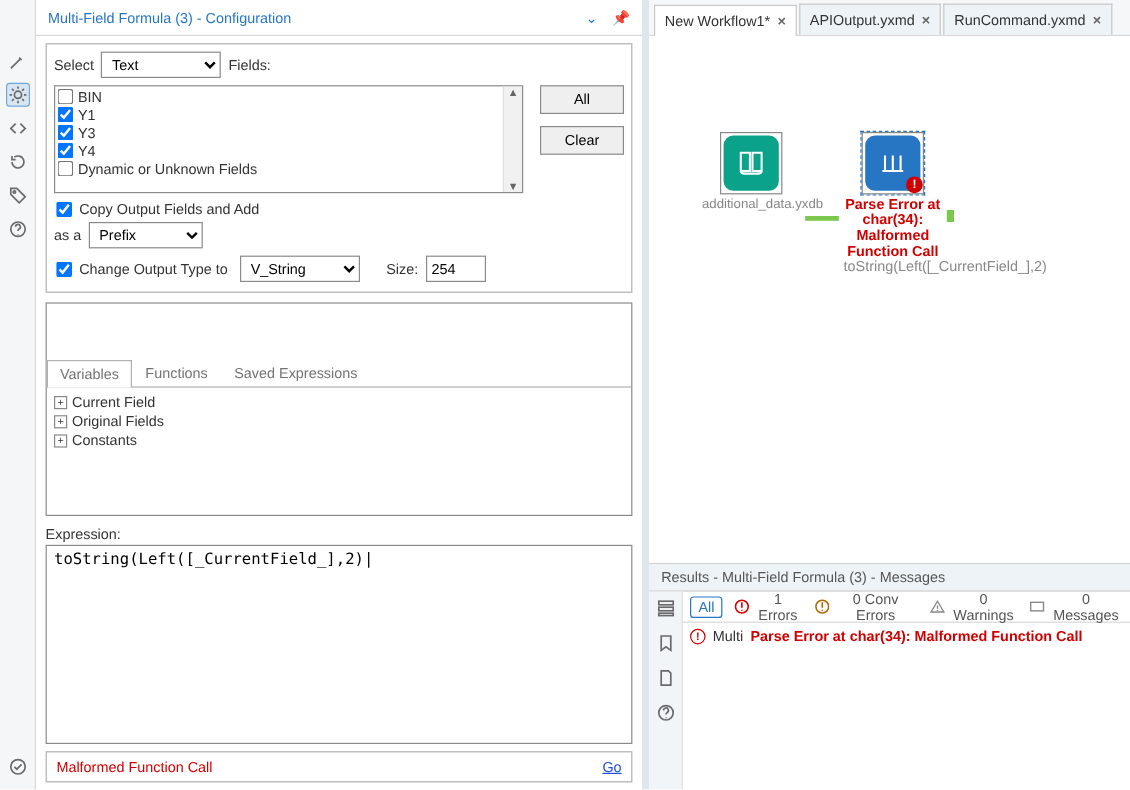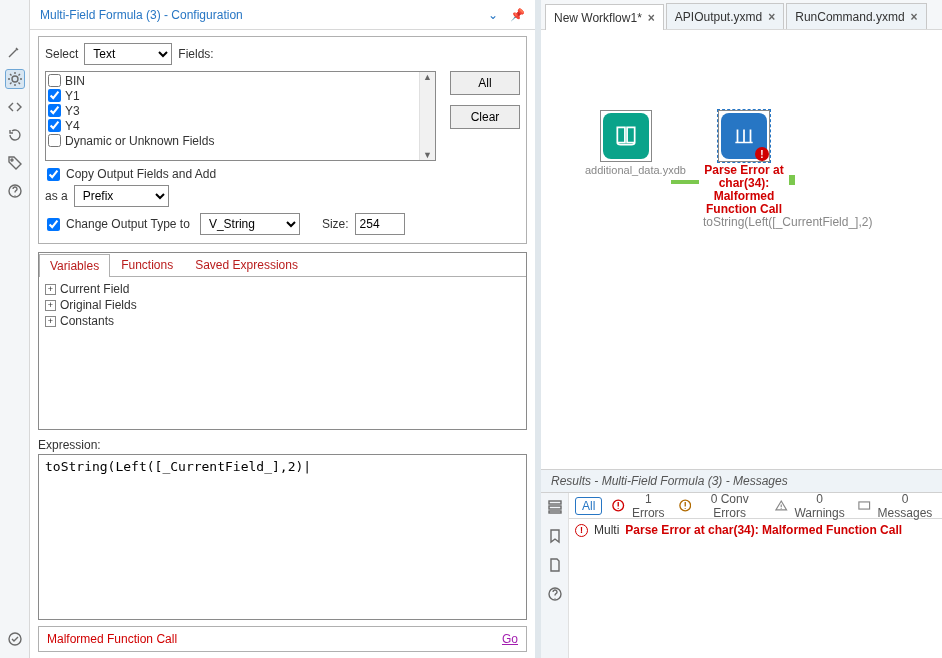--- a/index.html
+++ b/index.html
@@ -20,21 +20,21 @@
   .config-title .chev { color: #2776c4; margin-right: 12px; cursor: pointer; }
   .config-title .pin { color: #2776c4; cursor: pointer; }
   .config-body { flex: 1; padding: 6px 8px 0 8px; display: flex; flex-direction: column; position: relative; }
 
   
   .box { border: 1px solid #b0b0b0; padding: 6px 6px 4px 6px; position: relative; }
   .row { display: flex; align-items: center; gap: 6px; margin-bottom: 6px; }
   .lbl { }
   select, input[type=text] { border: 1px solid #8a8a8a; background: #fff; height: 22px; padding: 1px 4px; }
   select { padding-right: 14px; }
-  .sel-short { width: 88px; }
+  .sel-short { width: 100px; }
   .sel-med   { width: 100px; }
   .sel-prefix { width: 95px; }
   .inp-new  { width: 140px; margin-left: 18px;}
   .inp-size { width: 50px; }
 
   .fields-wrap { display: flex; gap: 14px; }
   .fields-list { flex: 1; border: 1px solid #8a8a8a; height: 90px; background: #fff; overflow: hidden; position: relative; }
   .fields-list .inner { height: 100%; overflow-y: hidden; padding: 1px 2px; }
   .fields-list label { display: flex; align-items: center; gap: 4px; height: 15px; white-space: nowrap; }
   .fields-list input[type=checkbox] { width: 13px; height: 13px; margin: 0; }
@@ -42,32 +42,32 @@
   .fields-list .sbar span { font-size:9px; color:#666; cursor:pointer;}
   .btns { display: flex; flex-direction: column; gap: 10px; }
   .btns button { width: 70px; height: 24px; border: 1px solid #8a8a8a; background: #efefef; cursor: pointer; }
 
   .chk-row { display: flex; align-items: center; gap: 6px; margin: 6px 0 4px 2px; }
   .chk-row input[type=checkbox] { width: 13px; height: 13px; margin:0; }
 
   
   .tabs-box { border: 1px solid #8a8a8a; margin-top: 8px; display:flex; flex-direction:column; height: 178px; }
   .tabs { display: flex; border-bottom: 1px solid #b0b0b0; }
-  .tab { padding: 4px 10px; border: 1px solid transparent; border-bottom: none; cursor: pointer; color:#b91c1c; }
+  .tab { padding: 4px 10px; border: 1px solid transparent; border-bottom: none; cursor: pointer; color:#737373;margin-top:46px; }
   .tab.active { background: #fff; border-color: #b0b0b0 #b0b0b0 #fff #b0b0b0; position: relative; top: 1px; }
   .tree { flex:1; padding: 4px 6px; overflow:auto; }
   .tree-item { display:flex; align-items:center; gap:4px; height:16px; }
   .tree-item .pm { width:11px; height:11px; border:1px solid #888; font-size:9px; line-height:9px; text-align:center; cursor:pointer;}
   
   .expr-lbl { margin-top: 8px; margin-bottom: 2px; }
   .expr-box { border: 1px solid #8a8a8a; flex: 1; min-height: 110px; padding: 4px 6px; font-family: Consolas, monospace; resize: none; outline: none; font-size: 13px; }
 
   .status-row { display:flex; align-items:center; height: 26px; border: 1px solid #b0b0b0; border-top: 1px solid #b0b0b0; margin-top: 6px; margin-bottom: 6px; padding: 0 8px; }
   .status-row .err { color: #d00000; flex:1; }
-  .status-row .go  { color: #a21caf; text-decoration: underline; cursor:pointer; }
+  .status-row .go  { color: #1d4ed8; text-decoration: underline; cursor:pointer; }
 
   
   .right { flex: 1; display: flex; flex-direction: column; text-align: center; }
 
   .wtabs { height: 30px; display:flex; align-items:flex-end; background:#f5f7f9; border-bottom:1px solid #d8d8d8; padding-left:4px; }
   .wtab { display:flex; align-items:center; height: 26px; padding: 0 8px; border:1px solid #c8c8c8; border-bottom:none; margin-right:2px; background:#eef3f7; cursor:pointer; gap:6px; }
   .wtab.active { background:#fff; position:relative; top:1px; }
   .wtab .x { color:#666; font-weight:bold; cursor:pointer; }
 
   .canvas { flex: 1; background:#fff; position:relative; }
@@ -77,21 +77,21 @@
   .node-icon { width: 46px; height: 46px; border-radius: 8px; display:flex; align-items:center; justify-content:center; margin:2px; position:relative;}
   .node-icon.green { background:#0aa38a; }
   .node-icon.blue  { background:#2776c4; }
   .node-icon svg { width:26px; height:26px; fill:#fff; stroke:#fff;}
   .errbadge { position:absolute; right:-2px; bottom:-2px; width:14px; height:14px; border-radius:50%; background:#d00000; color:#fff; font-size:10px; display:flex; align-items:center; justify-content:center; font-weight:bold;}
   .node-caption { width: 90px; padding: 2px 4px; font-size: 11px; line-height: 13px; color:#888; }
   .node-caption .errtxt { color:#d00000; font-weight:bold; }
   .connector { width: 28px; height: 4px; background:#7cc84e; align-self:center; margin-top:22px;}
   .stub { width:6px; height:10px; background:#7cc84e; align-self:center; margin-top:19px;}
 
-  .results-title { height: 24px; display:flex; align-items:center; padding:0 10px; background:#eef3f7; border-top:1px solid #d0d0d0; border-bottom:1px solid #d0d0d0; color:#555;font-style:italic; }
+  .results-title { height: 24px; display:flex; align-items:center; padding:0 10px; background:#eef3f7; border-top:1px solid #d0d0d0; border-bottom:1px solid #d0d0d0; color:#555; }
 
   .results-body { flex: 0 0 165px; display:flex; }
   .results-icons { width: 28px; background:#f2f5f8; display:flex; flex-direction:column; align-items:center; padding-top:6px; gap:10px; border-right:1px solid #e0e0e0;}
   .results-icons svg { width:16px; height:16px; stroke:#6a6a6a; fill:none; stroke-width:1.4;}
   .results-main { flex:1; display:flex; flex-direction:column; }
   .filter-row { display:flex; align-items:center; gap:10px; height:26px; padding:0 6px; border-bottom:1px solid #d8d8d8;}
   .pill { display:flex; align-items:center; gap:3px; cursor:pointer; color:#555;}
   .pill.all { border:1px solid #2776c4; border-radius:3px; padding:1px 6px; color:#2776c4;}
   .pill svg { width:13px; height:13px; }
   .msg-row { display:flex; align-items:center; gap:6px; padding:4px 6px; }

